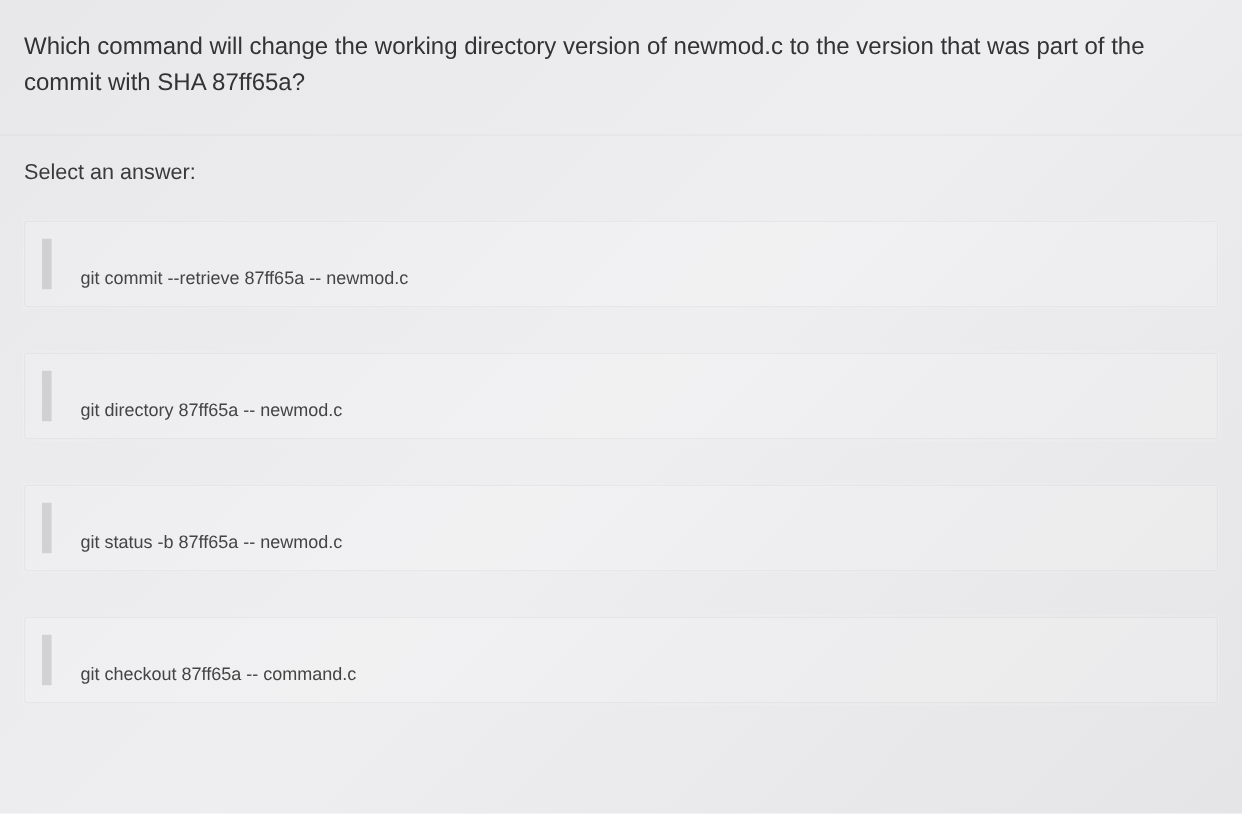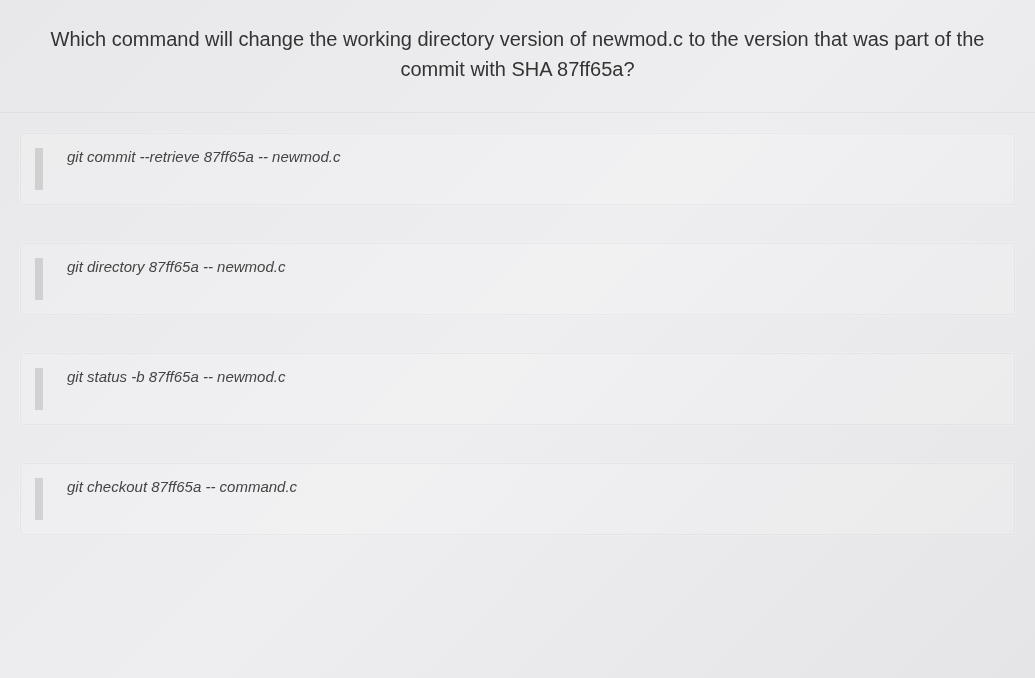--- a/index.html
+++ b/index.html
@@ -13,21 +13,20 @@
       height: 678px;
       font-family: -apple-system, BlinkMacSystemFont, "Segoe UI", Arial, sans-serif;
       background: linear-gradient(135deg, #e8e8ea 0%, #eeeef0 50%, #e5e5e7 100%);
       color: #3a3a3a;
       overflow: hidden;
     }
     
     .question-section {
       padding: 24px 20px 28px 20px;
       border-bottom: 1px solid rgba(0,0,0,0.04);
-      text-align: center;
     }
     
     .question-text {
       font-size: 20px;
       line-height: 1.5;
       color: #333;
       font-weight: 400;
     }
     
     .answers-section {
@@ -45,22 +44,21 @@
       background: rgba(255, 255, 255, 0.18);
       border: 1px solid rgba(0, 0, 0, 0.04);
       border-radius: 2px;
       padding: 14px;
       margin-bottom: 38px;
       box-shadow: 0 0 0 1px rgba(255,255,255,0.2);
     }
     
     .answer-inner {
       display: flex;
-      align-items: flex-start;
-      font-style: italic;
+      align-items: flex-end;
     }
     
     .answer-marker {
       width: 8px;
       height: 42px;
       background: rgba(0, 0, 0, 0.12);
       margin-right: 24px;
       flex-shrink: 0;
     }
     
@@ -71,20 +69,21 @@
     }
   </style>
 </head>
 <body>
 
 <div class="question-section">
   <p class="question-text">Which command will change the working directory version of newmod.c to the version that was part of the commit with SHA 87ff65a?</p>
 </div>
 
 <div class="answers-section">
+  <p class="select-prompt">Select an answer:</p>
 
   <div class="answer-card">
     <div class="answer-inner">
       <div class="answer-marker"></div>
       <span class="answer-text">git commit --retrieve 87ff65a -- newmod.c</span>
     </div>
   </div>
 
   <div class="answer-card">
     <div class="answer-inner">

